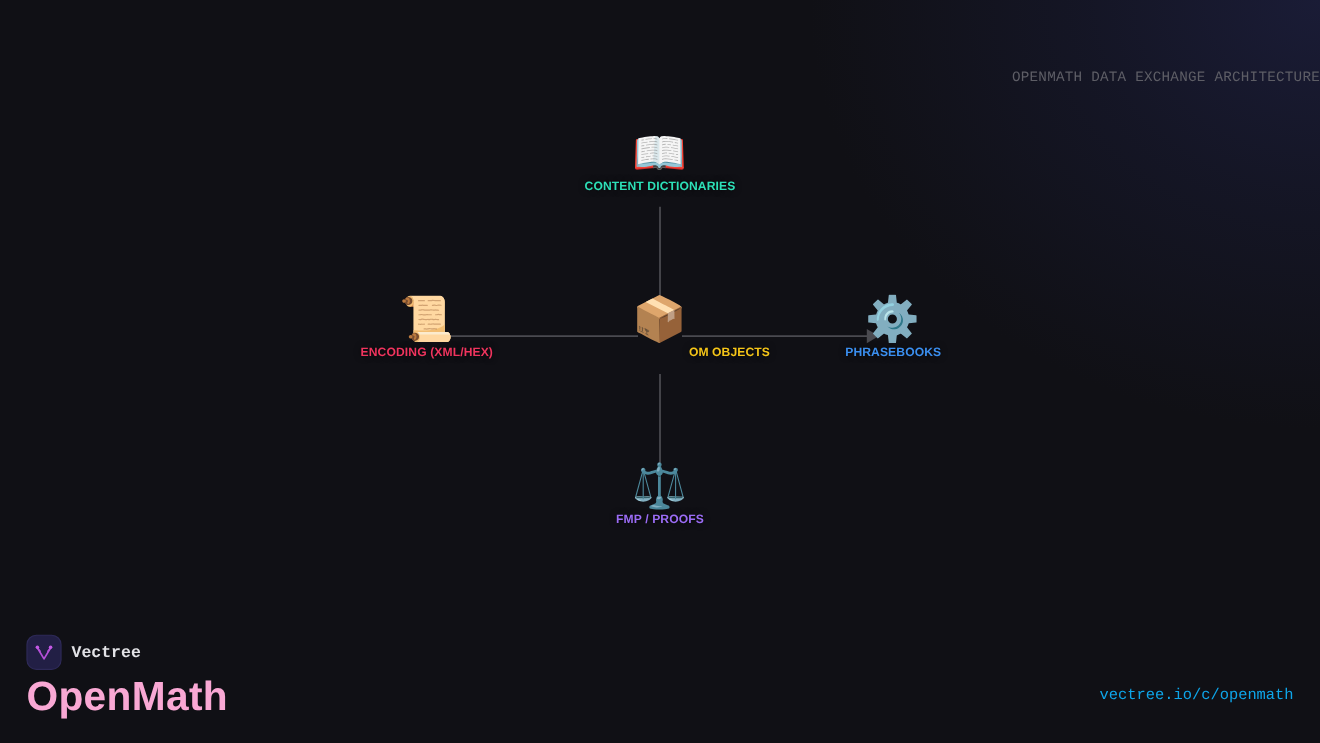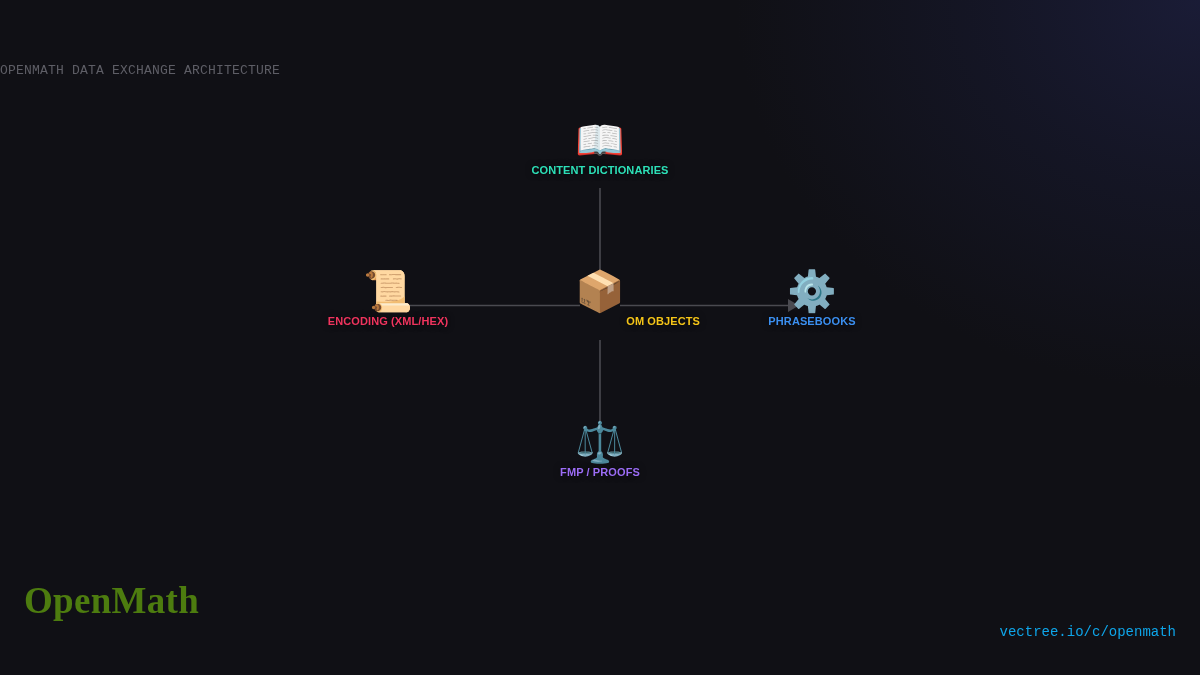--- a/index.html
+++ b/index.html
@@ -19,21 +19,21 @@
     inset: 0;
     background:
       radial-gradient(ellipse 620px 520px at 1200px 0px, rgba(28,30,60,0.85) 0%, rgba(24,26,50,0.55) 35%, rgba(16,16,21,0) 75%);
     pointer-events: none;
   }
   .diagram-title {
     position: absolute;
     top: 63px;
     left: 0;
     width: 1200px;
-    text-align: left;
+    text-align: right;
     font-family: "Liberation Mono", monospace;
     font-size: 13px;
     letter-spacing: 0.2px;
     color: #5e5e66;
   }
   svg.connectors {
     position: absolute;
     left: 0;
     top: 0;
     width: 1200px;
@@ -81,24 +81,24 @@
     justify-content: center;
   }
   .brand-name {
     font-family: "Liberation Mono", monospace;
     font-weight: bold;
     font-size: 15px;
     color: #e2e2e6;
   }
   .product-name {
     margin-top: 3px;
-    font-family: Liberation Serif, serif;
+    font-family: Liberation Sans, sans-serif;
     font-weight: bold;
     font-size: 37px;
-    color: #4d7c0f;
+    color: #f9a8d4;
     letter-spacing: 0.3px;
     line-height: 42px;
   }
   .url {
     position: absolute;
     right: 24px;
     top: 624px;
     font-family: "Liberation Mono", monospace;
     font-size: 14px;
     color: #0ea5e9;
@@ -142,16 +142,27 @@
   <span class="icon">⚙️</span>
   <span class="label" style="color:#3b8ff0;">PHRASEBOOKS</span>
 </div>
 
 <div class="node" style="left:500px; top:418px;">
   <span class="icon">⚖️</span>
   <span class="label" style="color:#9b6cf5;">FMP / PROOFS</span>
 </div>
 
 <div class="brand">
+  <div class="brand-row">
+    <div class="brand-logo">
+      <svg width="18" height="18" viewBox="0 0 18 18">
+        <path d="M3 5 L9 15 L15 5" fill="none" stroke="#b44fd8" stroke-width="1.6" stroke-linecap="round" stroke-linejoin="round"></path>
+        <path d="M3 5 L5.5 8 M15 5 L12.5 8" stroke="#b44fd8" stroke-width="1.4" stroke-linecap="round"></path>
+        <circle cx="3" cy="4.5" r="1.6" fill="#c65ae6"></circle>
+        <circle cx="15" cy="4.5" r="1.6" fill="#c65ae6"></circle>
+      </svg>
+    </div>
+    <span class="brand-name">Vectree</span>
+  </div>
   <div class="product-name">OpenMath</div>
 </div>
 
 <div class="url">vectree.io/c/openmath</div>
 
 </body></html>

